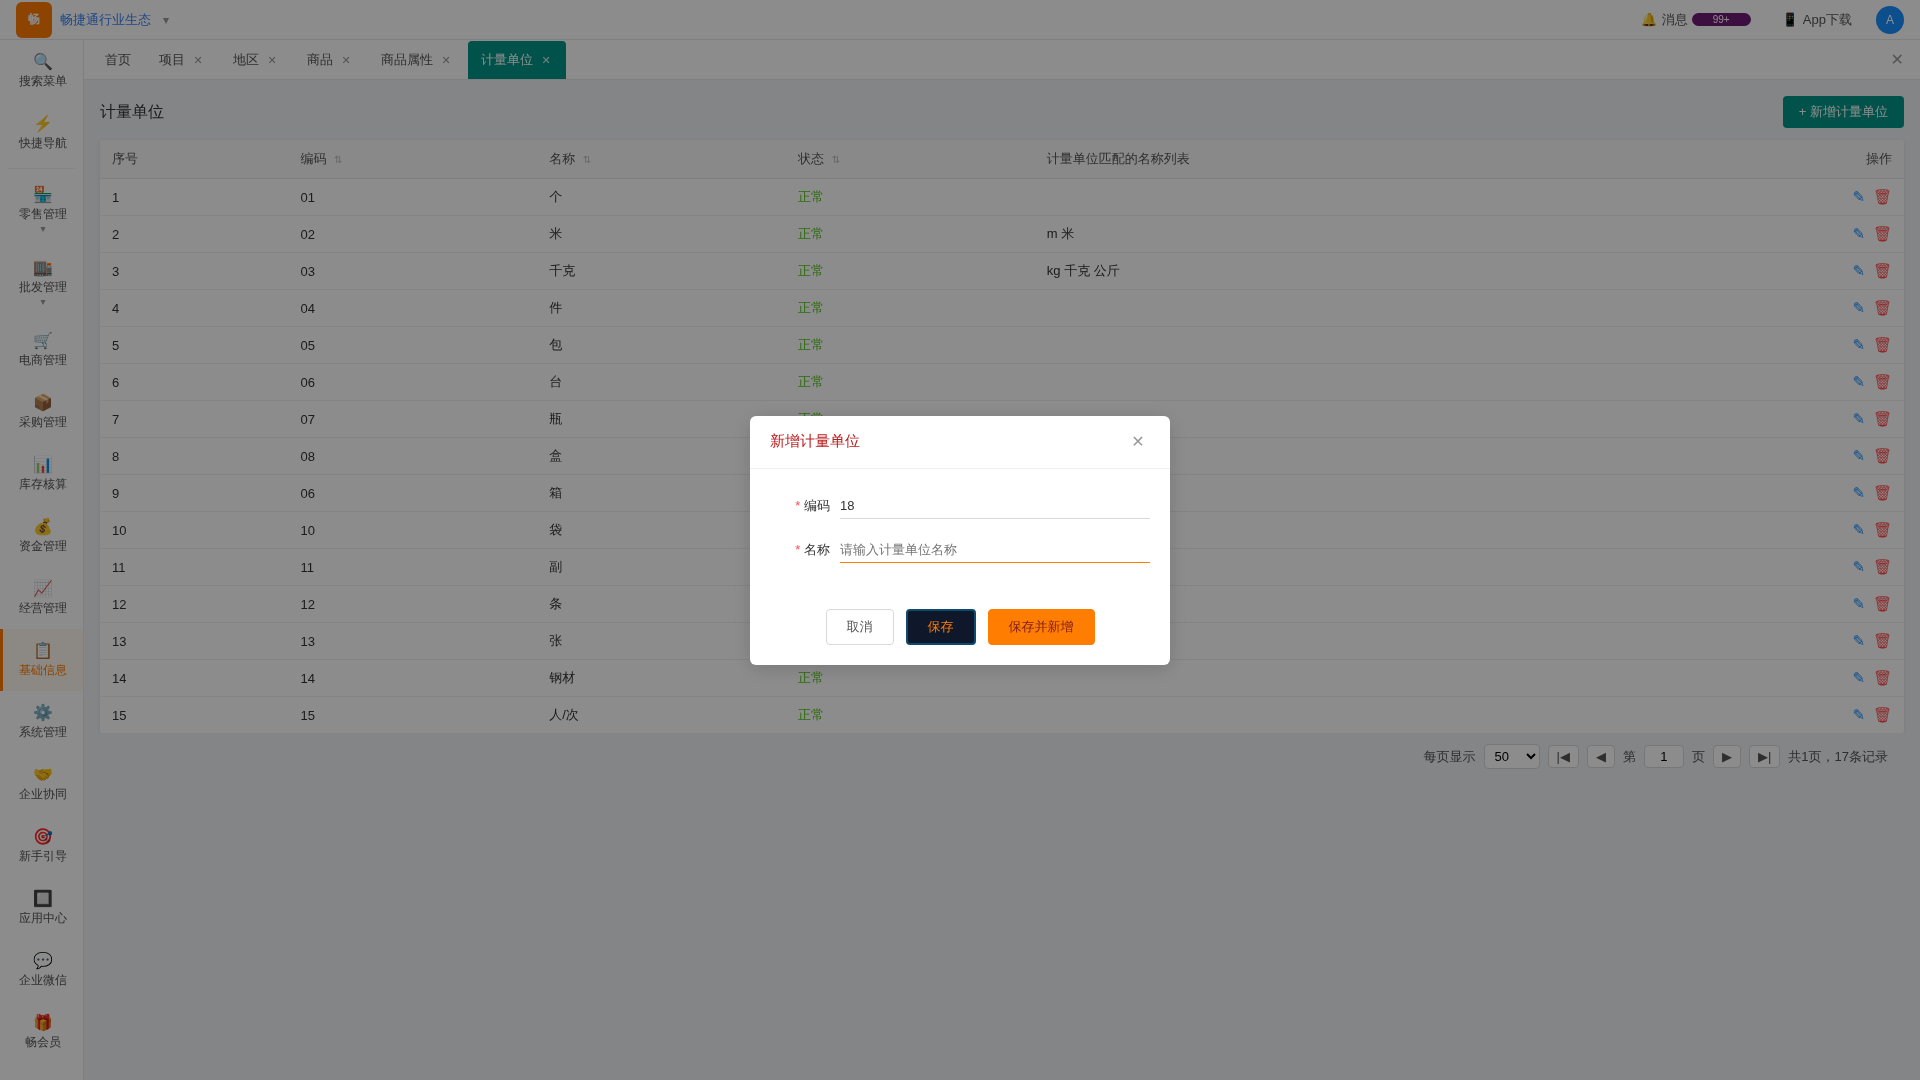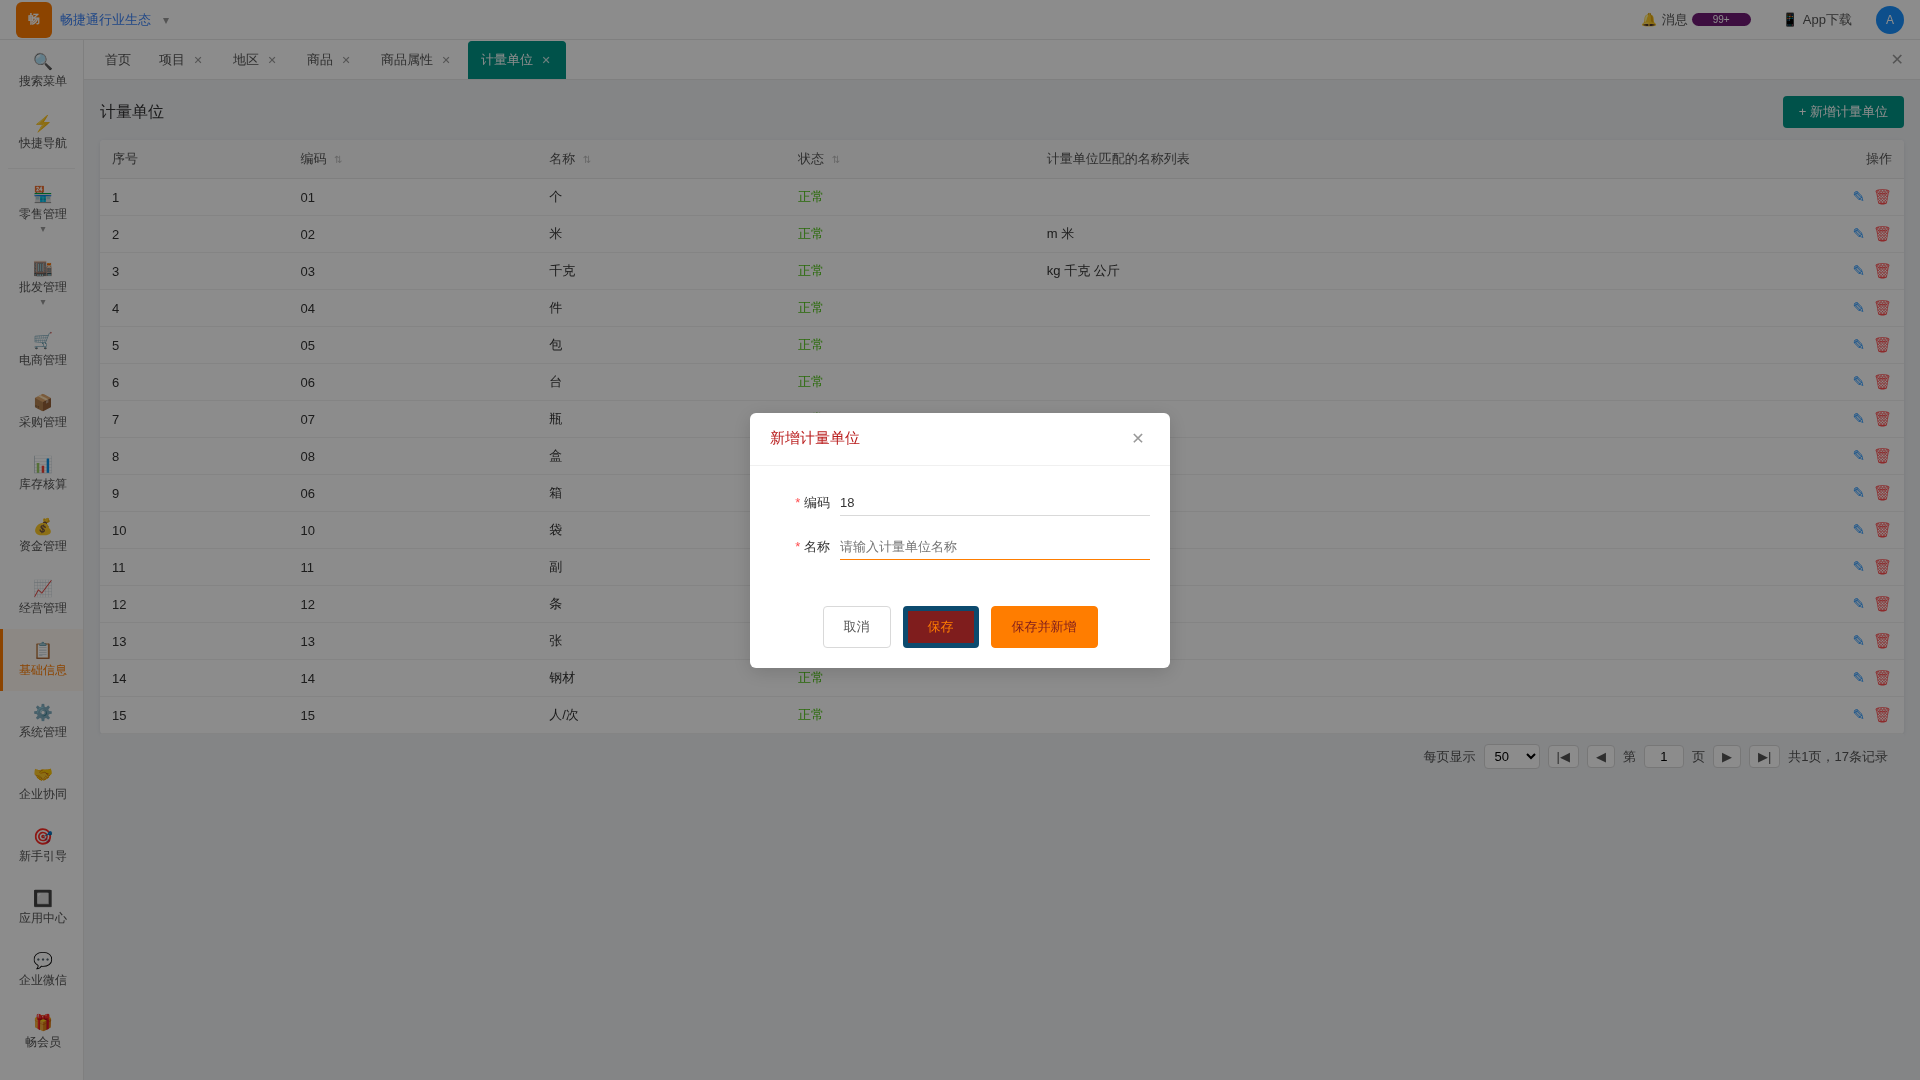--- a/index.html
+++ b/index.html
@@ -381,22 +381,22 @@
     .btn-cancel {
       border: 1px solid #d9d9d9;
       background: white;
       color: #555;
       padding: 7px 20px;
       border-radius: 4px;
       cursor: pointer;
       font-size: 13px;
     }
     .btn-save {
-      border: 5px solid #0c4a6e;
-      background: #7f1d1d;
+      border: 2px solid #0c4a6e;
+      background: #0f172a;
       color: #ff7d00;
       padding: 7px 20px;
       border-radius: 4px;
       cursor: pointer;
       font-size: 13px;
     }
     .btn-save-new {
       background: #ff7d00;
       border: 1px solid #ff7d00;
       color: #7f1d1d;

